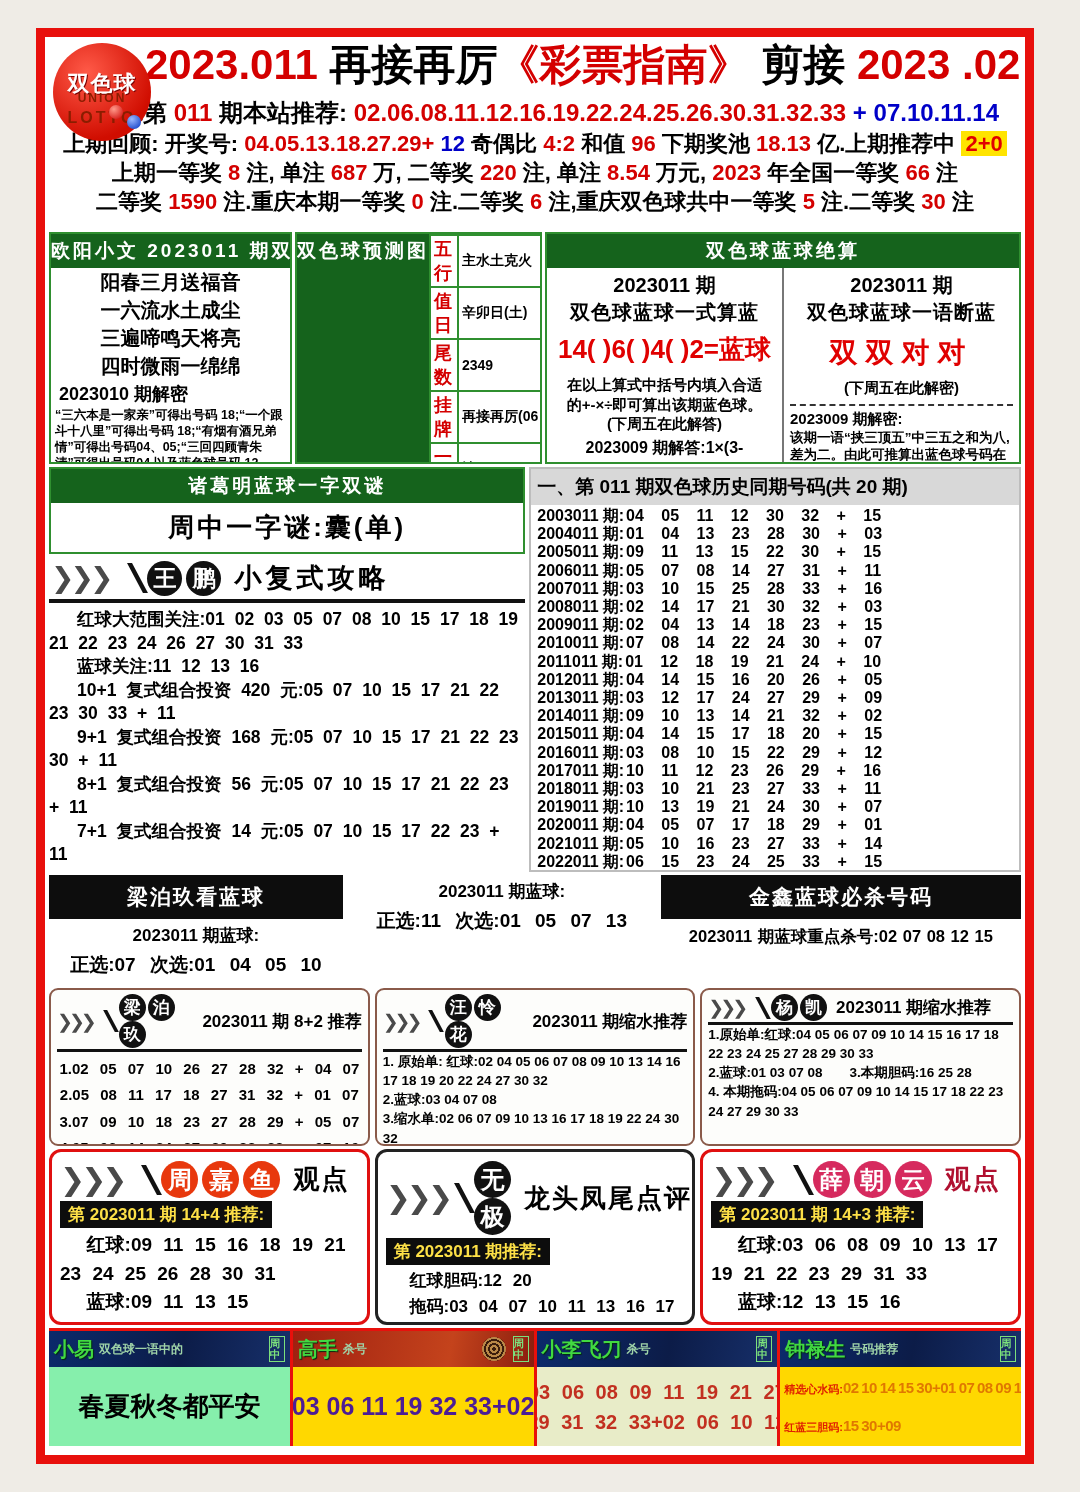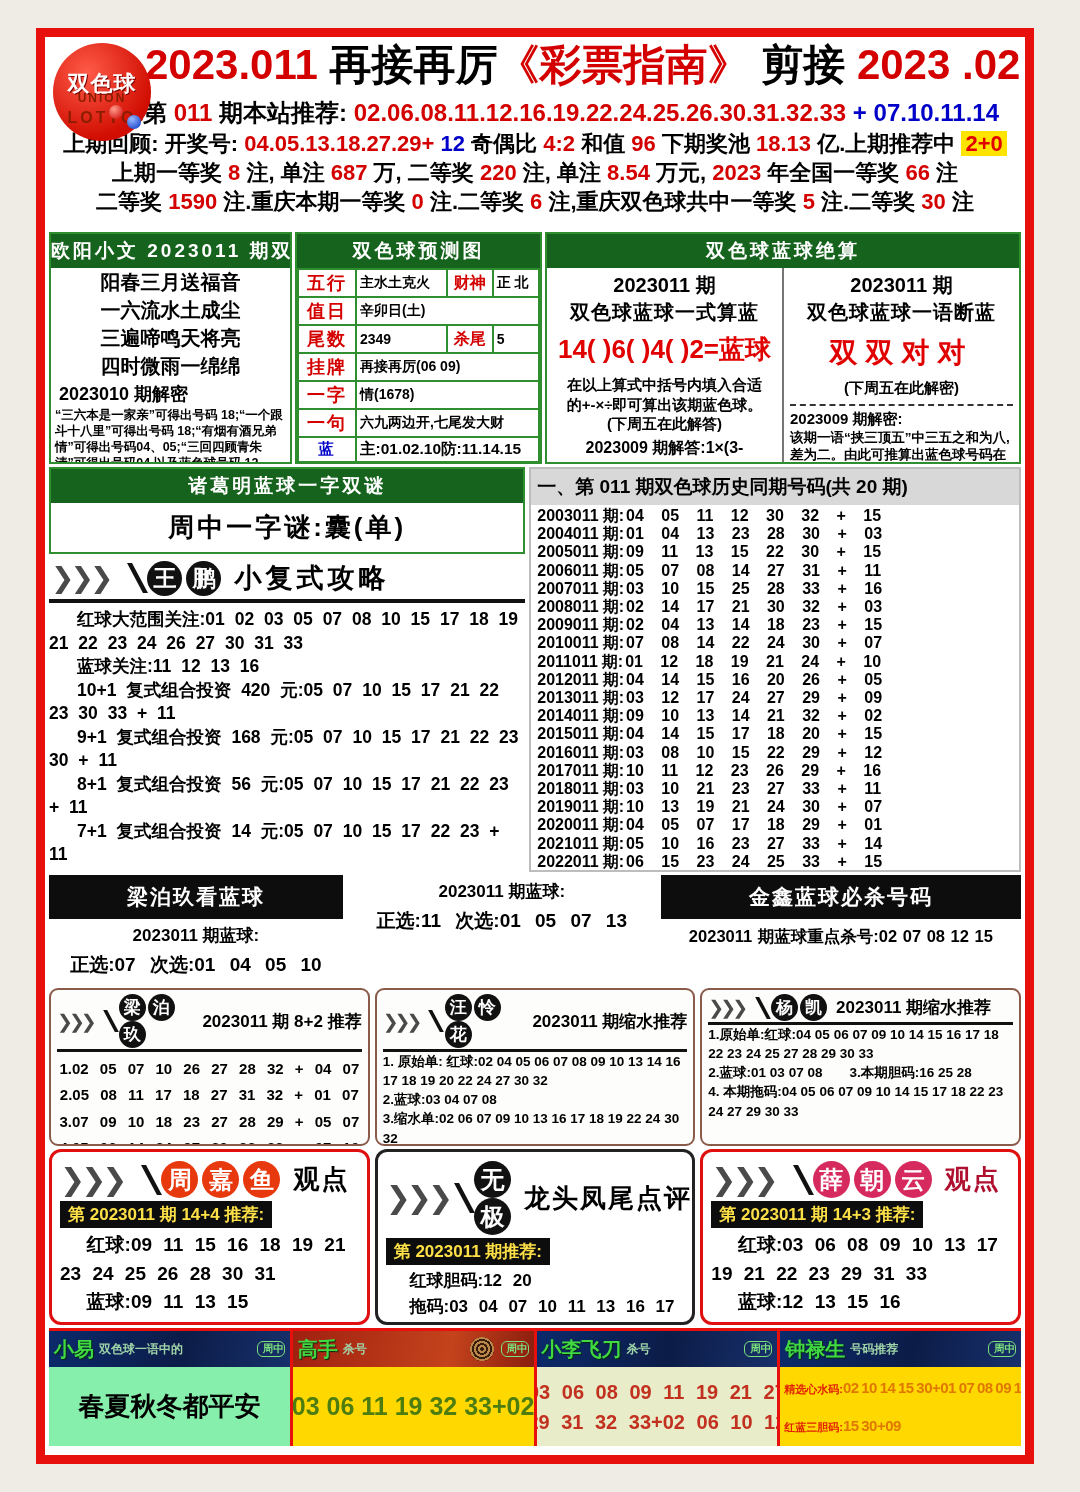--- a/index.html
+++ b/index.html
@@ -41,21 +41,21 @@
   .band { display: flex; margin-top: 3px; }
   .green-box { border: 2px solid #2f8f2f; background: #fff; overflow: hidden; }
   .green-bar { background: #15631c; color: #fff; font-size: 19px; text-align: center; padding: 4px 0; letter-spacing: 3px; white-space: nowrap; }
 
   
   .row1 { height: 232px; gap: 3px; }
   .poem-box { width: 243px; }
   .poem-line { font-size: 20px; text-align: center; line-height: 28px; }
   .poem-decode-header { font-size: 18px; padding-left: 8px; margin-top: 2px; }
   .poem-decode-text { font-size: 12.5px; line-height: 1.28; padding: 1px 4px; }
-  .predict-box { width: 247px; display: flex; flex-direction: column; }
+  .predict-box { width: 247px; display: flex; flex-direction: row; }
   .predict-table { width: 100%; border-collapse: collapse; flex: 1; }
   .predict-table td { border: 2px solid #2f8f2f; font-size: 14px; padding: 1px 3px; }
   .predict-table td.pl { color: #d40000; font-size: 18px; text-align: center; width: 58px; letter-spacing: 2px; }
   .predict-table td.pl2 { color: #d40000; font-size: 16px; text-align: center; width: 46px; }
   .predict-table td.blue-lbl { color: #0000c8; }
   .predict-table tr.tall td { font-size: 15.5px; }
   .bluecalc { flex: 1; display: flex; flex-direction: column; }
   .bluecalc-cols { display: flex; flex: 1; }
   .bc-col { flex: 1; padding: 4px 6px; text-align: center; }
   .bc-right { border-left: 2px solid #777; }
@@ -124,27 +124,27 @@
   .obox-dark .oline { font-size: 17px; }
 
   
   .row6 { height: 118px; background: #e8100c; gap: 3px; padding: 3px 0 0 0; }
   .panel { flex: 1; display: flex; flex-direction: column; overflow: hidden; }
   .p-head { height: 36px; display: flex; align-items: center; gap: 5px; padding: 0 5px; }
   .theme-navy { background: linear-gradient(100deg, #0b2a6b, #0c1c48 55%, #17306b); }
   .theme-red { background: linear-gradient(100deg, #a02010, #c4431c 65%, #8a1d0e); }
   .panel-name { font-size: 20px; color: #41d941; text-shadow: 1px 1px 1px #042b10; white-space: nowrap; }
   .panel-sub { font-size: 12px; color: #9fd3a8; white-space: nowrap; }
-  .badge { margin-left: auto; width: 28px; border: 1px solid #7ce07c; color: #7ce07c; font-size: 10.5px; line-height: 1.08; text-align: right; word-break: break-all; padding: 1px 0; border-radius: 6px; flex: none; }
+  .badge { margin-left: auto; width: 16px; border: 1px solid #7ce07c; color: #7ce07c; font-size: 10.5px; line-height: 1.08; text-align: left; word-break: break-all; padding: 1px 0; border-radius: 0; flex: none; }
   .dart { width: 24px; height: 24px; border-radius: 50%; margin-left: auto; flex: none;
     background: repeating-radial-gradient(circle at 50% 50%, #3a1c0c 0 2px, #b98848 2px 4px, #3a1c0c 4px 6px, #b98848 6px 8px); }
   .dart + .badge { margin-left: 2px; }
   .p-body { flex: 1; display: flex; align-items: center; justify-content: center; }
   .pb-peach { background: #86efac; font-size: 26px; }
-  .pb-yellow { background: #ffd800; color: #4d7c0f; font-size: 25px; white-space: nowrap; }
+  .pb-yellow { background: #ffd800; color: #4c1d95; font-size: 25px; white-space: nowrap; }
   .pb-sage { background: #e8ecc8; color: #c23020; flex-direction: column; font-size: 20px; line-height: 1.5; word-spacing: 6px; white-space: nowrap; }
   .pb-rows { background: #ffd800; flex-direction: column; align-items: flex-start; justify-content: center; gap: 20px; padding: 2px 4px; }
   .p4row { display: flex; align-items: baseline; white-space: nowrap; }
   .p4label { font-size: 11px; color: #e02000; flex: none; }
   .p4val { font-size: 15px; color: #e07800; letter-spacing: -0.5px; word-spacing: -1px; }
 </style>
 </head>
 <body>
 
 <div class="frame">

